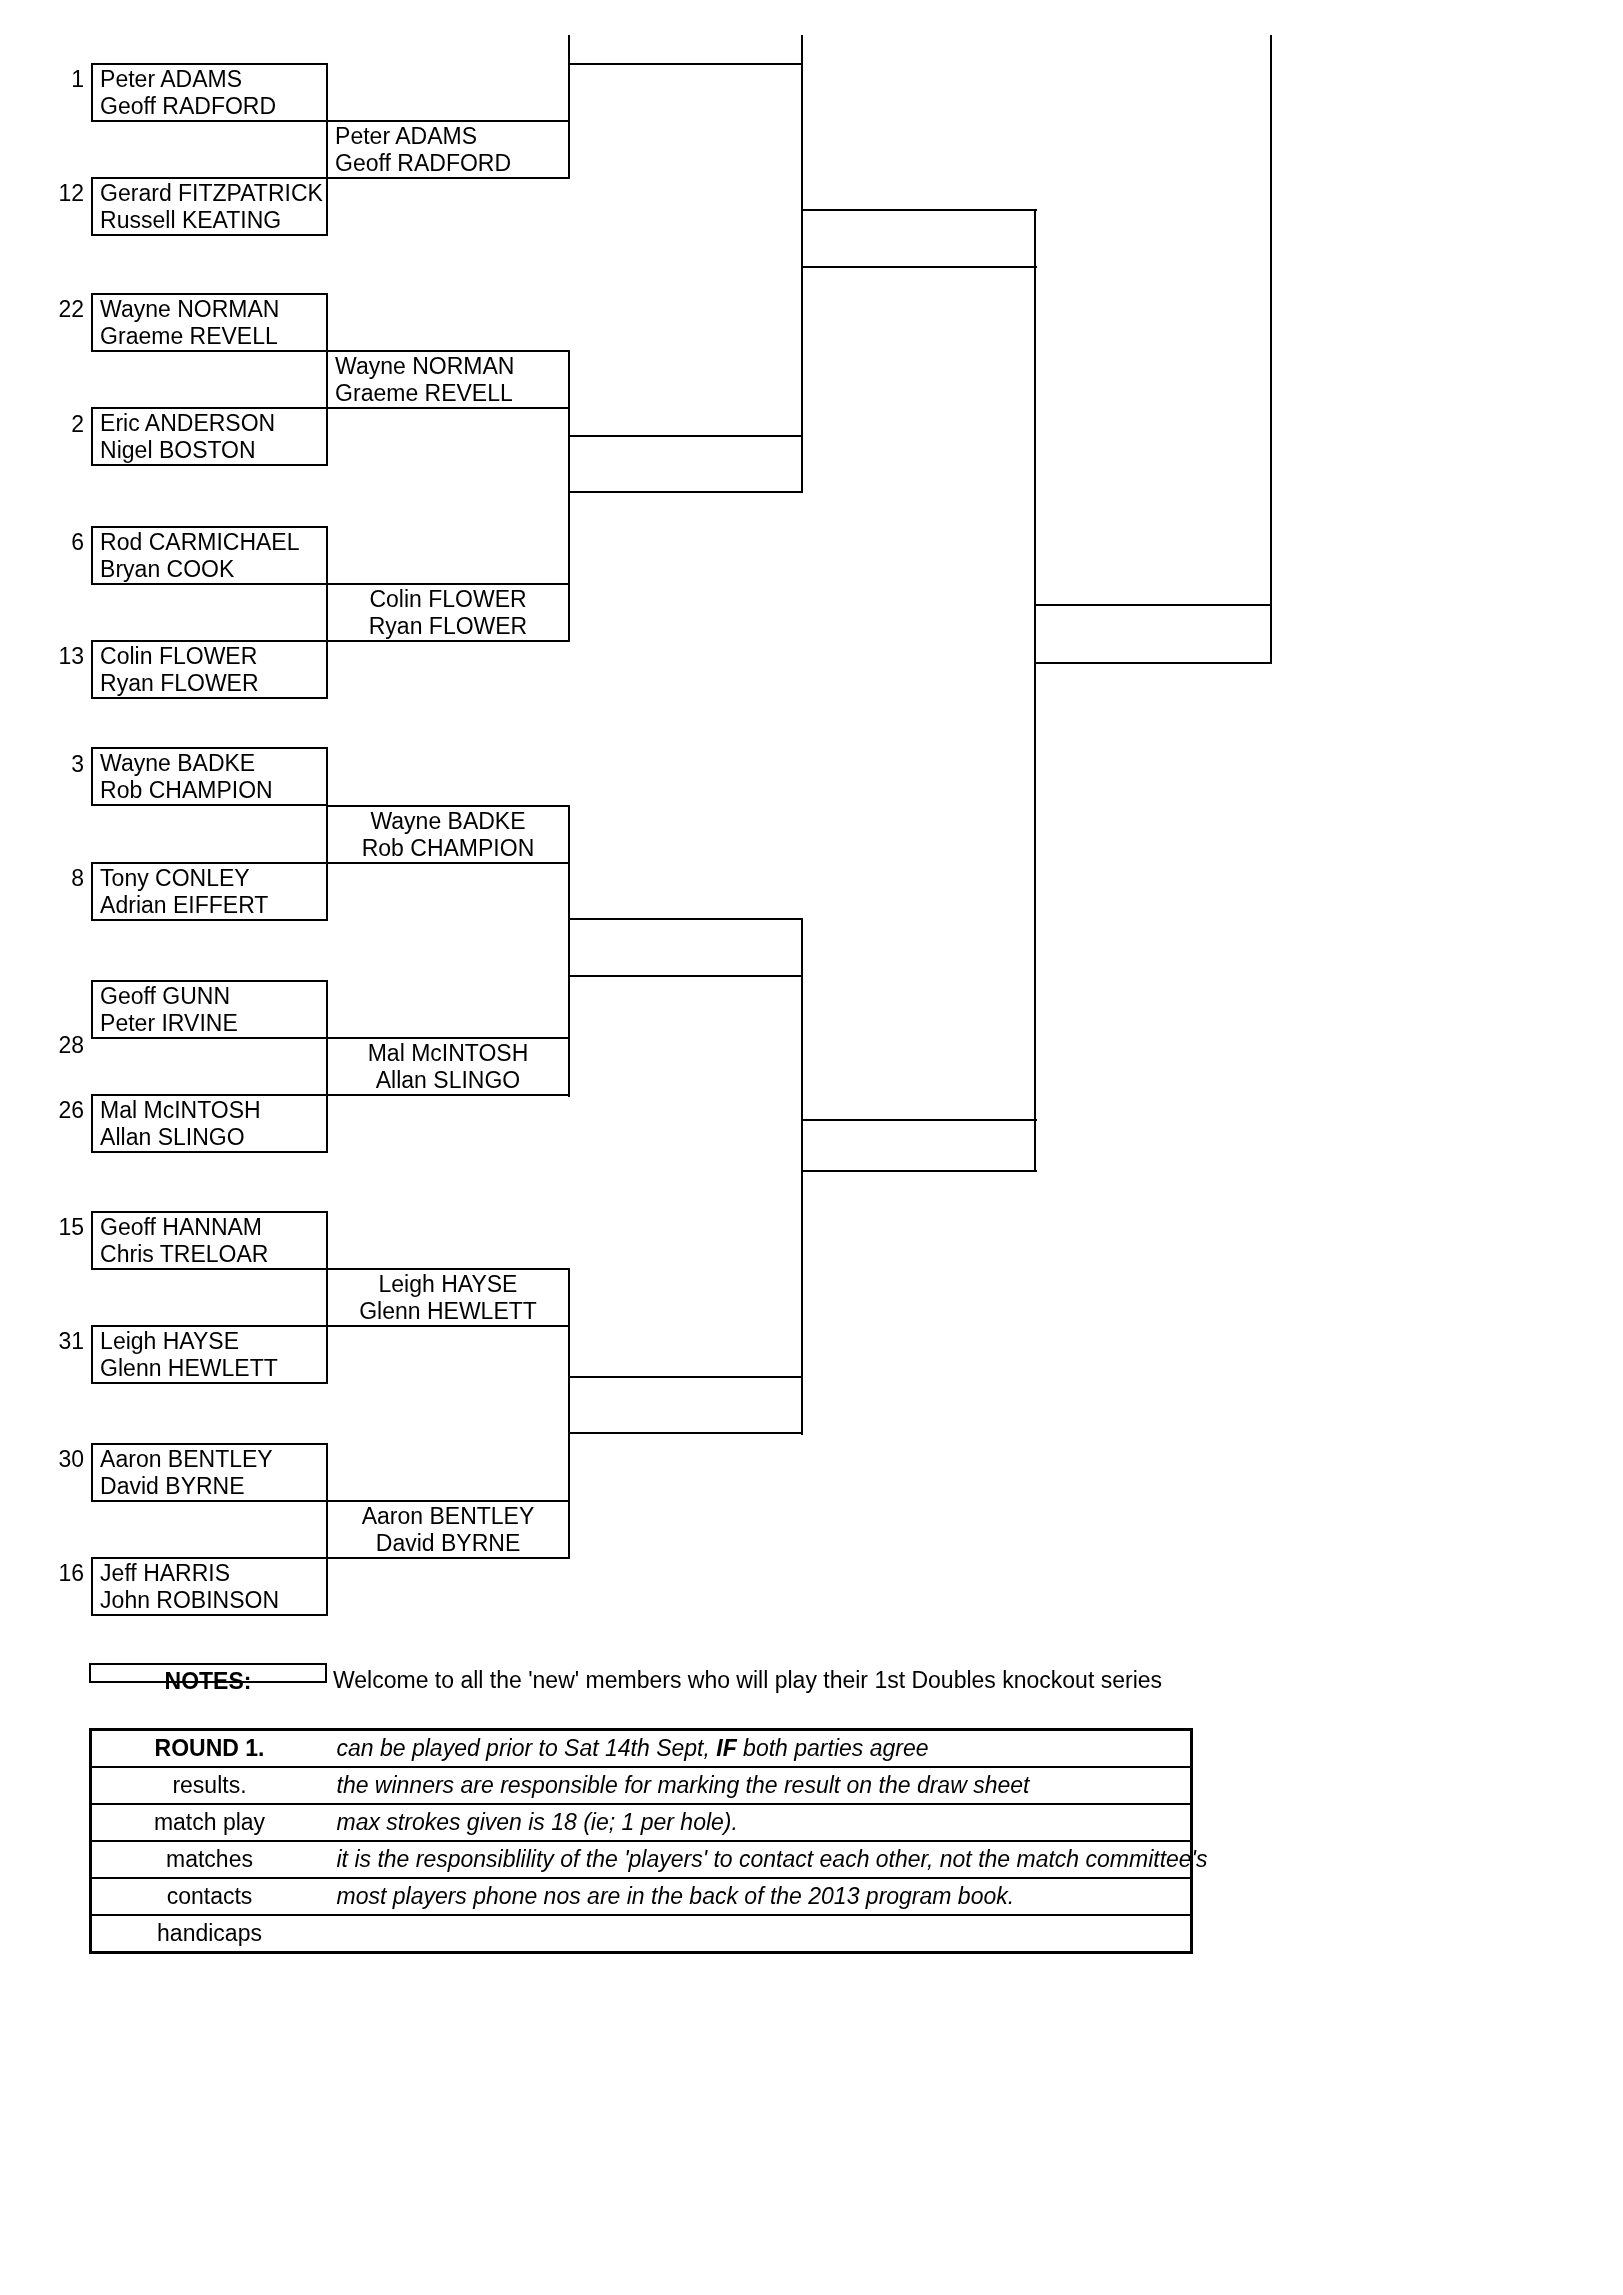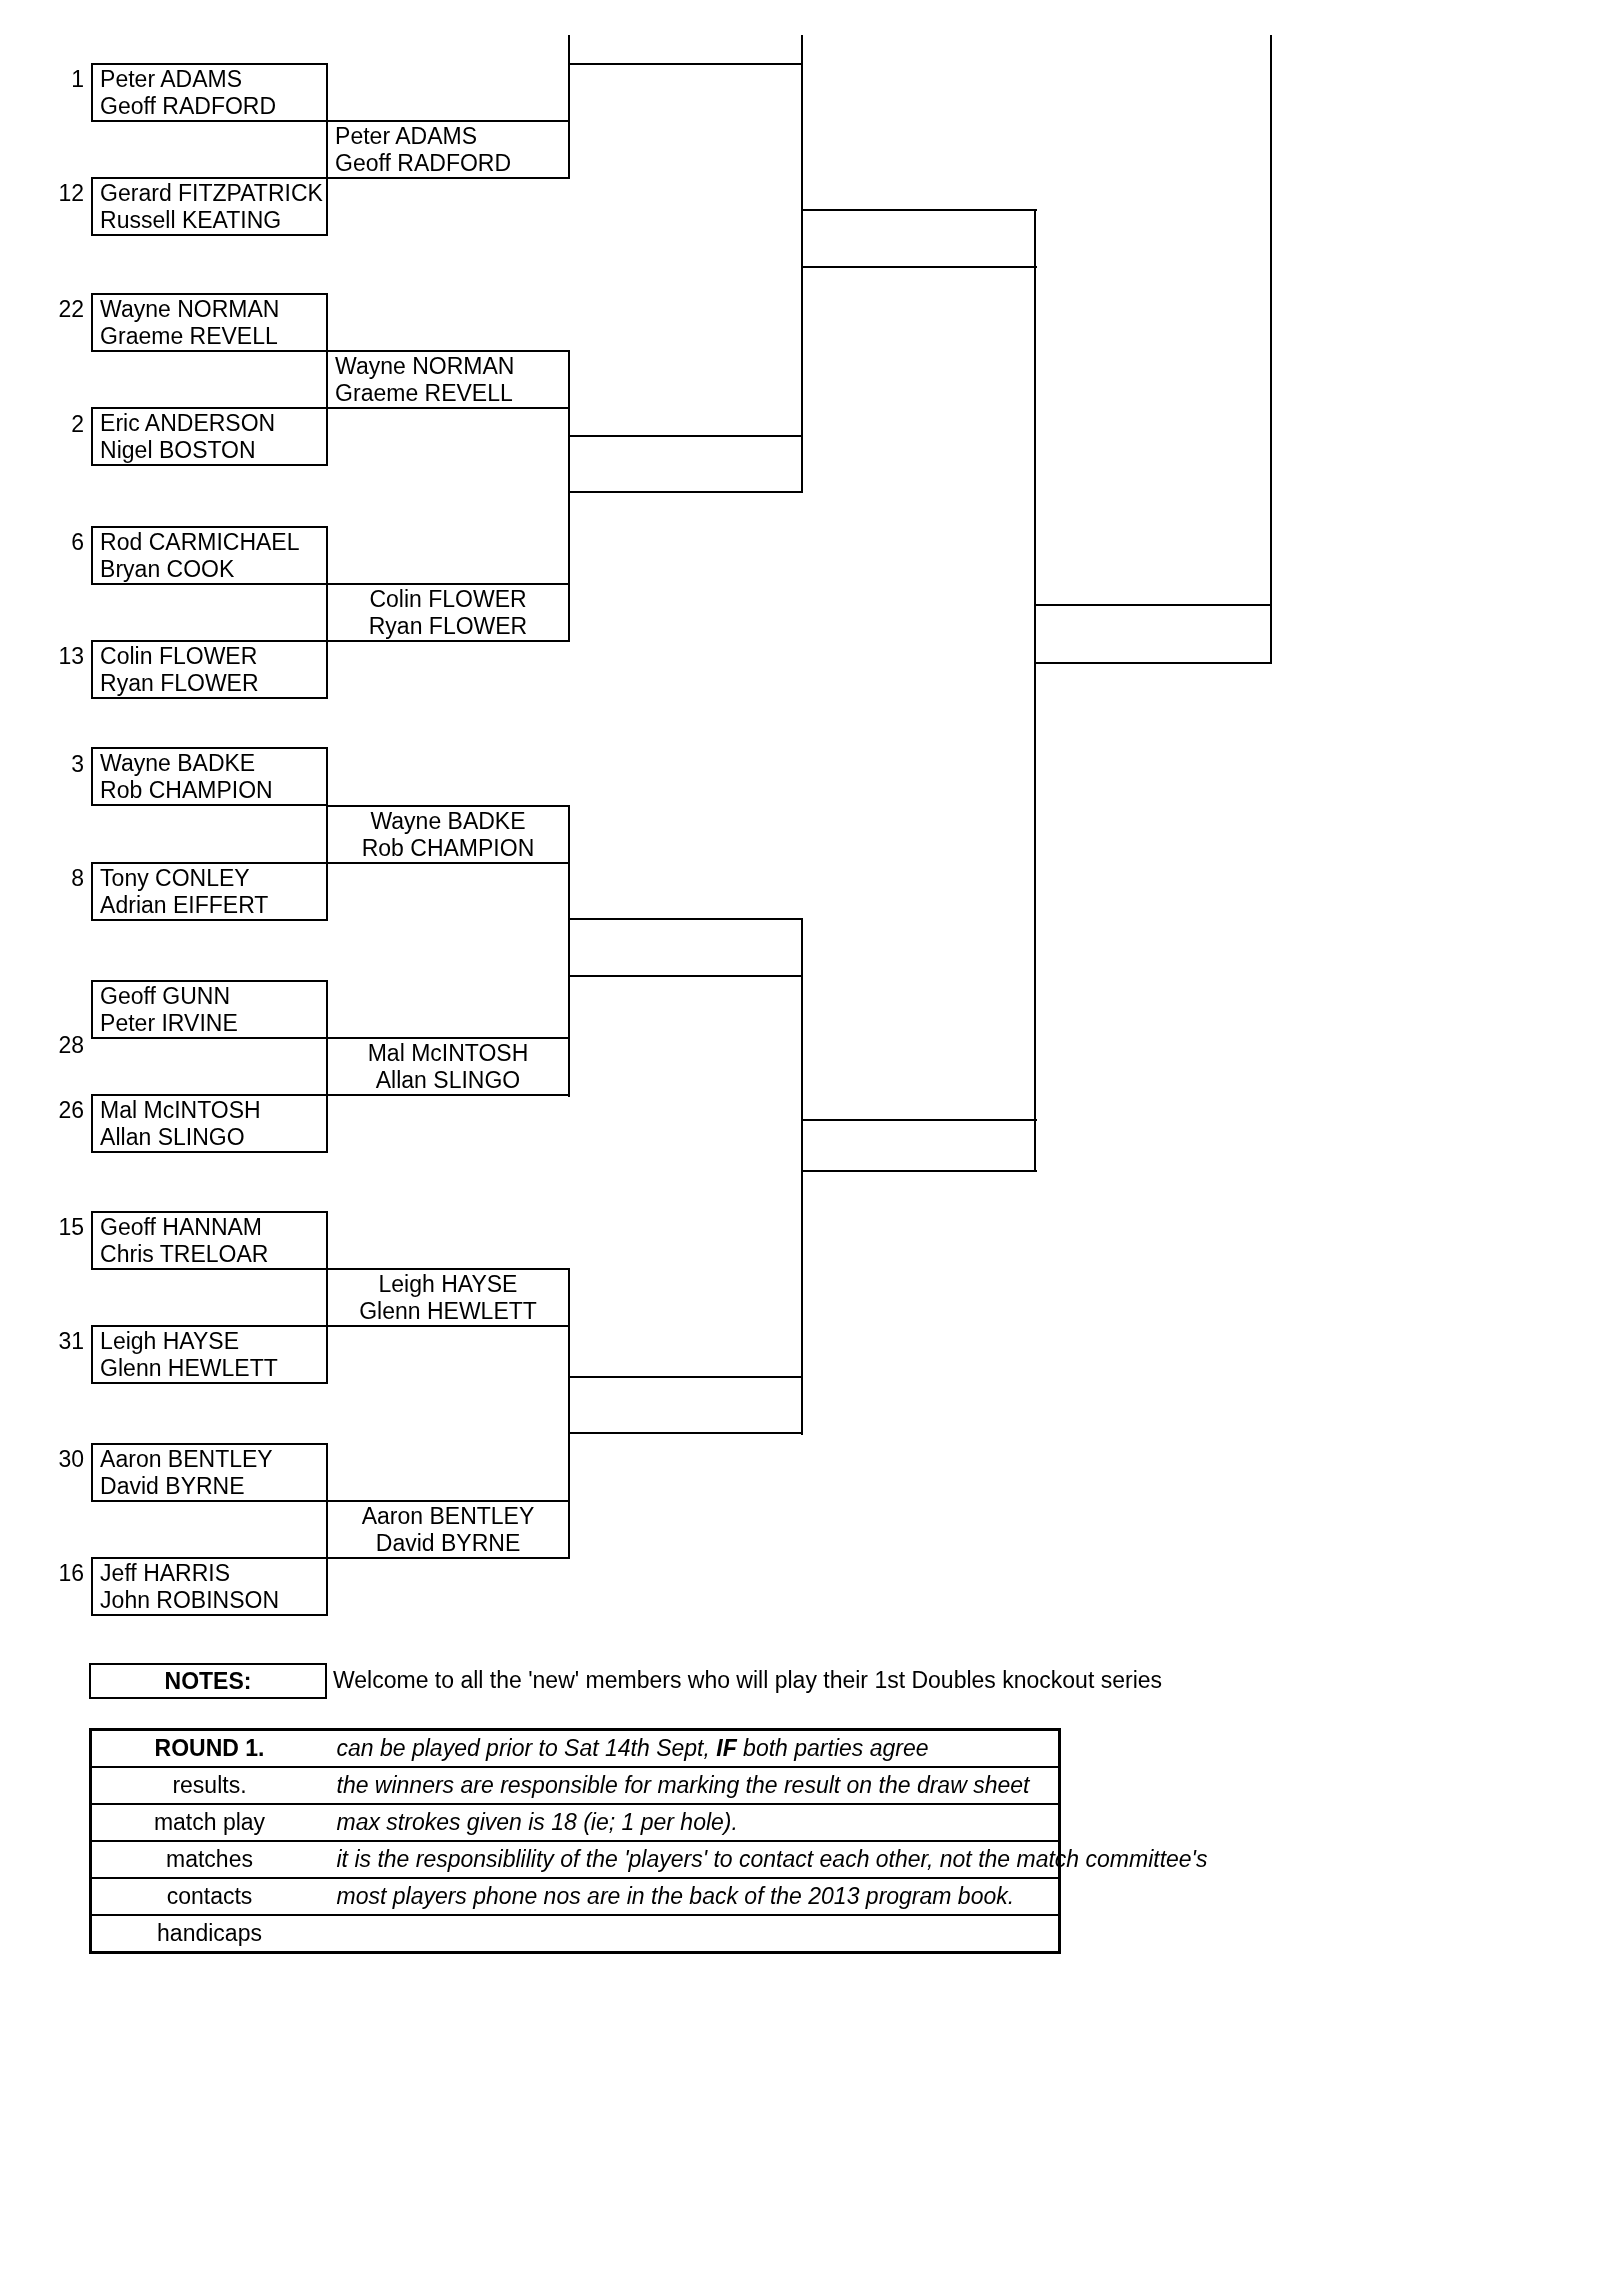--- a/index.html
+++ b/index.html
@@ -18,30 +18,30 @@
     border:2.4px solid #000; box-sizing:border-box; background:#fff;
     font-size:23px; line-height:27px; padding:0.8px 0 0 0; white-space:nowrap;
   }
   .wbox.left   { padding-left:7.1px; text-align:left; }
   .wbox.center { text-align:center; }
   .seed {
     position:absolute; left:24px; width:60px; text-align:right;
     font-size:23px; line-height:27px;
   }
   #notes-box {
-    position:absolute; left:89px; top:1663px; width:238px; height:36px;
+    position:absolute; left:89px; top:1663px; width:238px; height:20px;
     border:2.4px solid #000; box-sizing:border-box;
     font-weight:bold; font-size:23px; line-height:32px; text-align:center;
   }
   #notes-text {
     position:absolute; left:333px; top:1663px; height:36px;
     font-size:23px; line-height:35px; white-space:nowrap;
   }
   #rules {
-    position:absolute; left:89px; top:1728px; width:972px;
+    position:absolute; left:89px; top:1728px; width:1104px;
     border:3.2px solid #000; box-sizing:border-box; background:#fff;
   }
   .rrow { display:flex; height:35px; border-bottom:2.4px solid #000; }
   .rrow:last-child { border-bottom:none; }
   .rlabel {
     width:235px; flex:none; text-align:center;
     font-size:23px; line-height:34px; white-space:nowrap;
   }
   .rlabel.bold { font-weight:bold; }
   .rtext {

